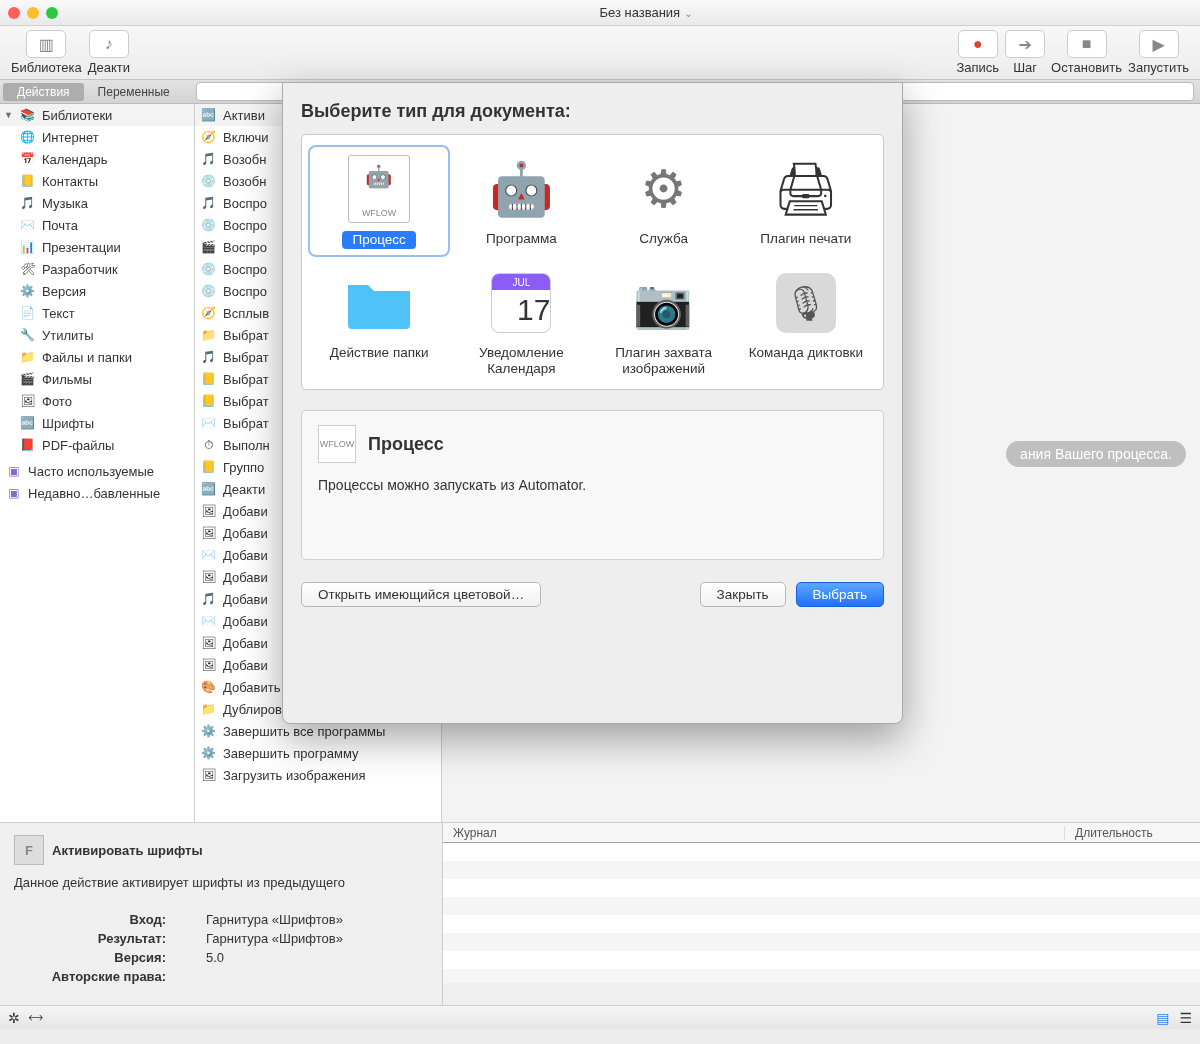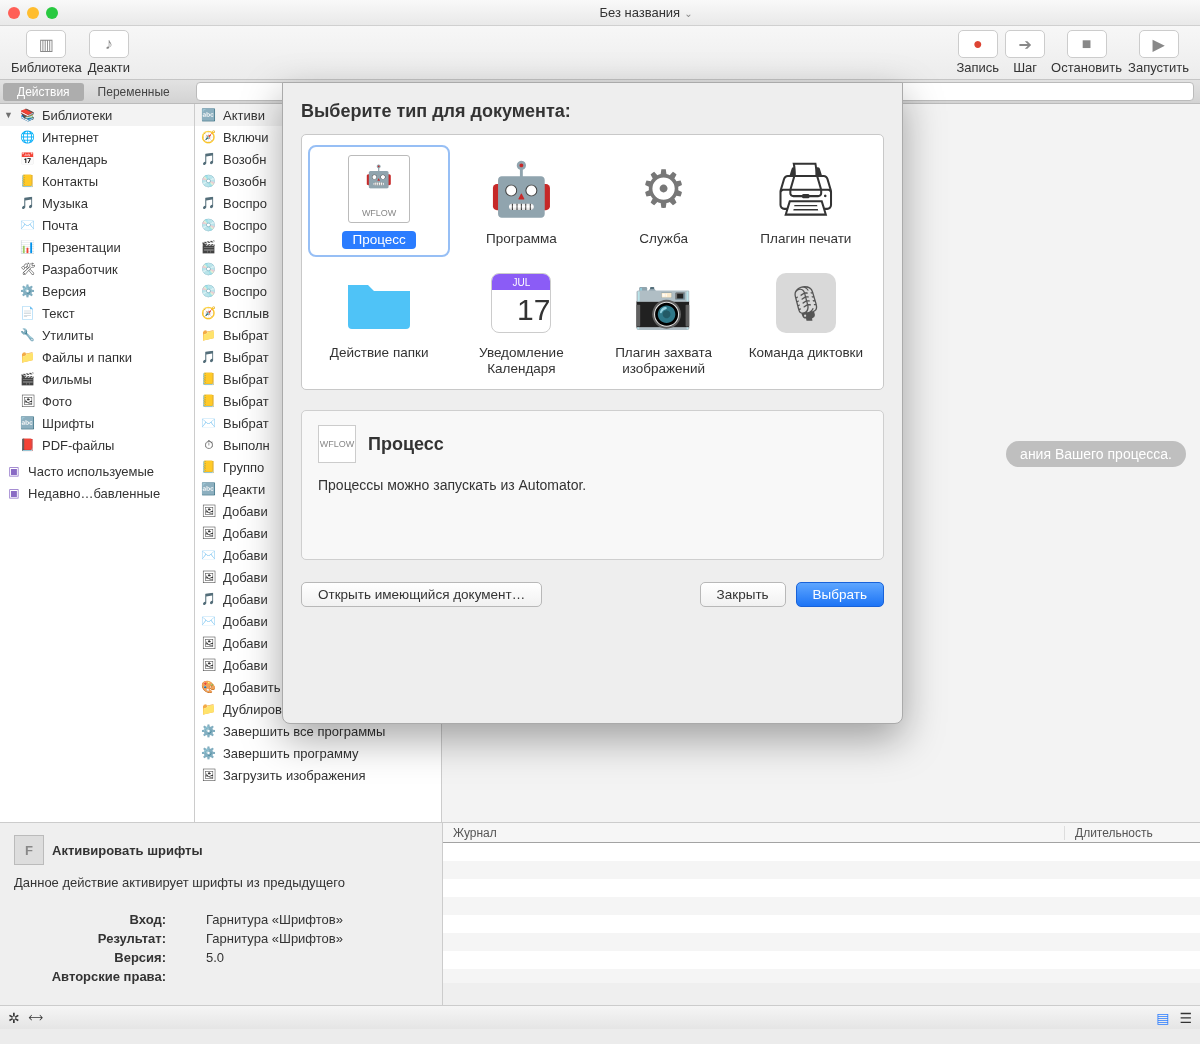--- a/index.html
+++ b/index.html
@@ -422,19 +422,19 @@
       </div>
     </div>
   <div class="descbox">
     <div class="dh">
       <div class="di">WFLOW</div>
       <div class="dt">Процесс</div>
     </div>
     <div class="dd">Процессы можно запускать из Automator.</div>
   </div>
   <div class="sheet-btns">
-    <button class="btn">Открыть имеющийся документ…</button>
+    <button class="btn">Открыть имеющийся цветовой…</button>
     <div class="gap"></div>
     <button class="btn">Закрыть</button>
     <div style="width:10px"></div>
     <button class="btn primary">Выбрать</button>
   </div>
 </div>
 
 </body></html>

